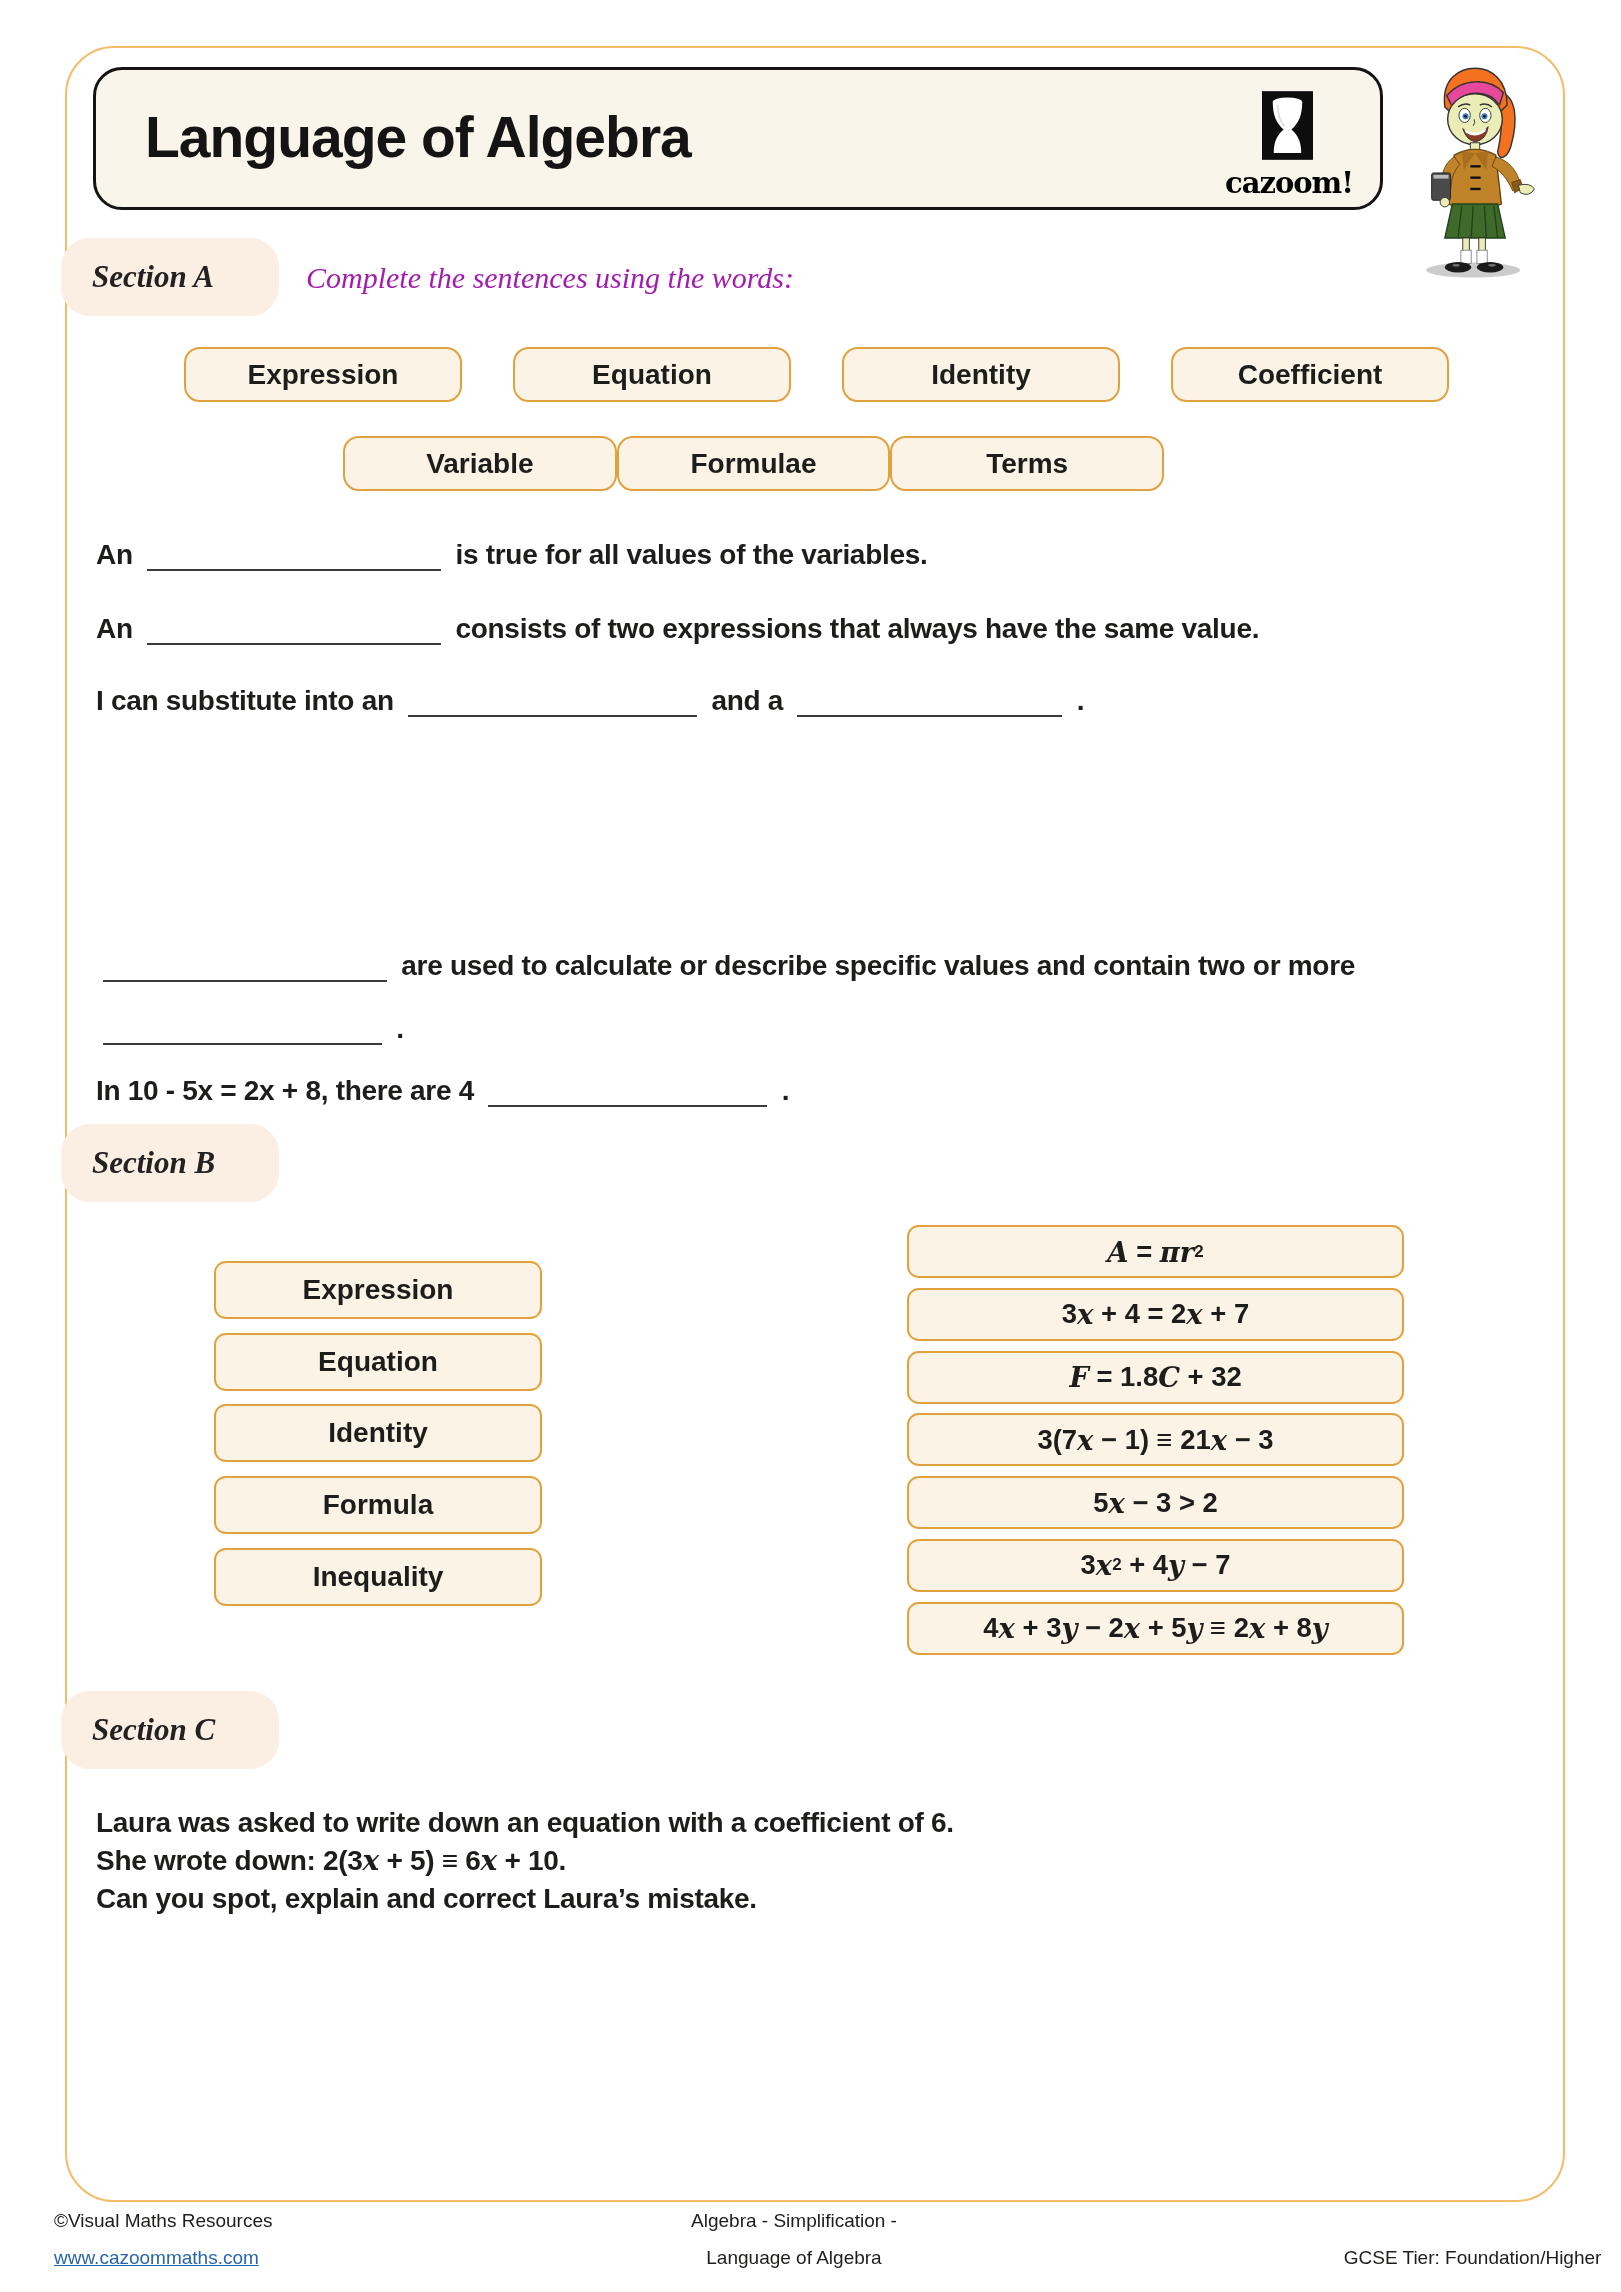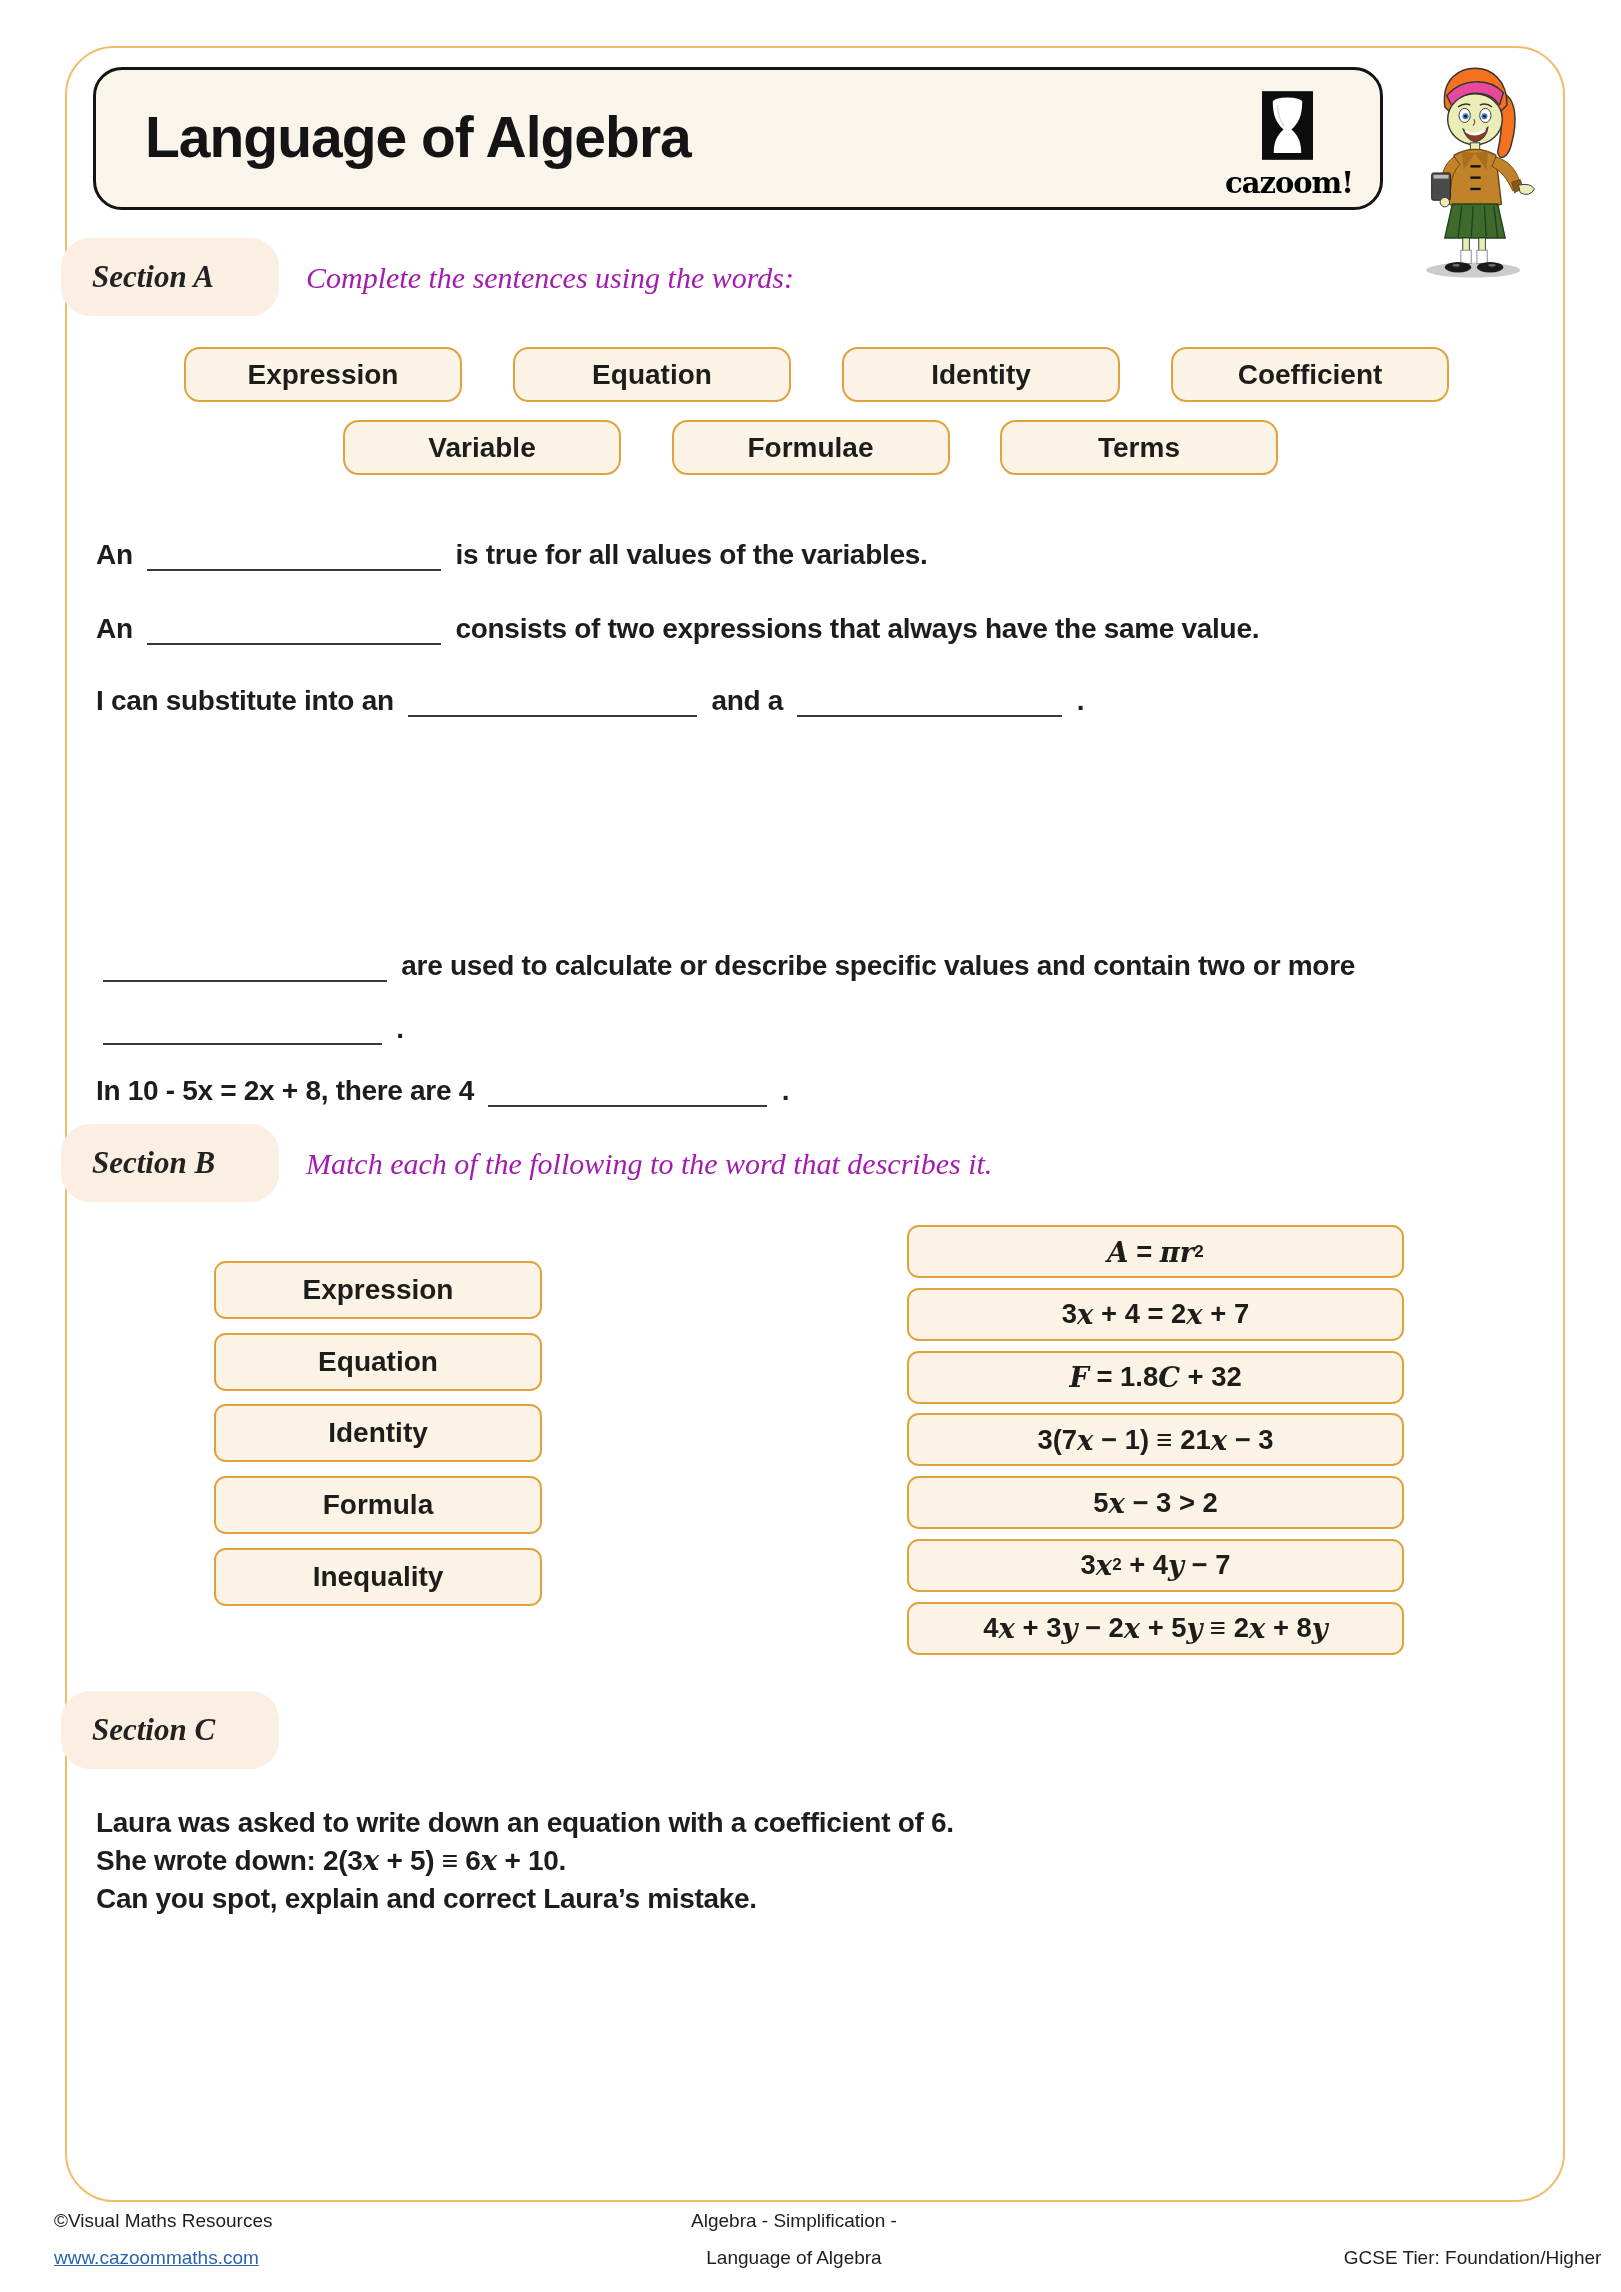--- a/index.html
+++ b/index.html
@@ -128,37 +128,36 @@
     <span>Section A</span>
   </div>
   <div class="sec-instr" style="top:261px">Complete the sentences using the words:</div>
 
   <div class="chip-row" style="left:184px;top:347px;width:1265px">
       <div class="chip">Expression</div>
       <div class="chip">Equation</div>
       <div class="chip">Identity</div>
       <div class="chip">Coefficient</div>
     </div>
-  <div class="chip-row" style="left:343px;top:420px;width:935px">
+  <div class="chip-row" style="left:343px;top:436px;width:821px">
       <div class="chip">Variable</div>
       <div class="chip">Formulae</div>
       <div class="chip">Terms</div>
     </div>
 
   <div class="sline" style="top:529px"><span>An </span><span class="blank" style="width: 294px;"></span><span> is true for all values of the variables.</span></div>
   <div class="sline" style="top:603px"><span>An </span><span class="blank" style="width: 294px;"></span><span> consists of two expressions that always have the same value.</span></div>
   <div class="sline" style="top:675px"><span>I can substitute into an </span><span class="blank" style="width: 289px;"></span><span> and a </span><span class="blank" style="width: 265px;"></span><span> .</span></div>
   <div class="sline" style="top:940px"><span class="blank" style="width: 284px;"></span><span> are used to calculate or describe specific values and contain two or more</span></div>
   <div class="sline" style="top:1003px"><span class="blank" style="width: 279px;"></span><span> .</span></div>
   <div class="sline" style="top:1065px"><span>In 10 - 5x = 2x + 8, there are 4 </span><span class="blank" style="width: 279px;"></span><span> .</span></div>
 
   <div class="sec-label" style="top:1124px">
     <span>Section B</span>
   </div>
-  <div class="sec-instr" style="top:1147px">Match each of the following to the word that describes it.</div>
 
   <div id="match-words">
       <div class="mw-box">Expression</div>
       <div class="mw-box">Equation</div>
       <div class="mw-box">Identity</div>
       <div class="mw-box">Formula</div>
       <div class="mw-box">Inequality</div>
     </div>
   <div id="match-exprs">
       <div class="ex-box"><span class="mvar">A</span><span> = </span><span class="mvar">πr</span><sup>2</sup></div>

